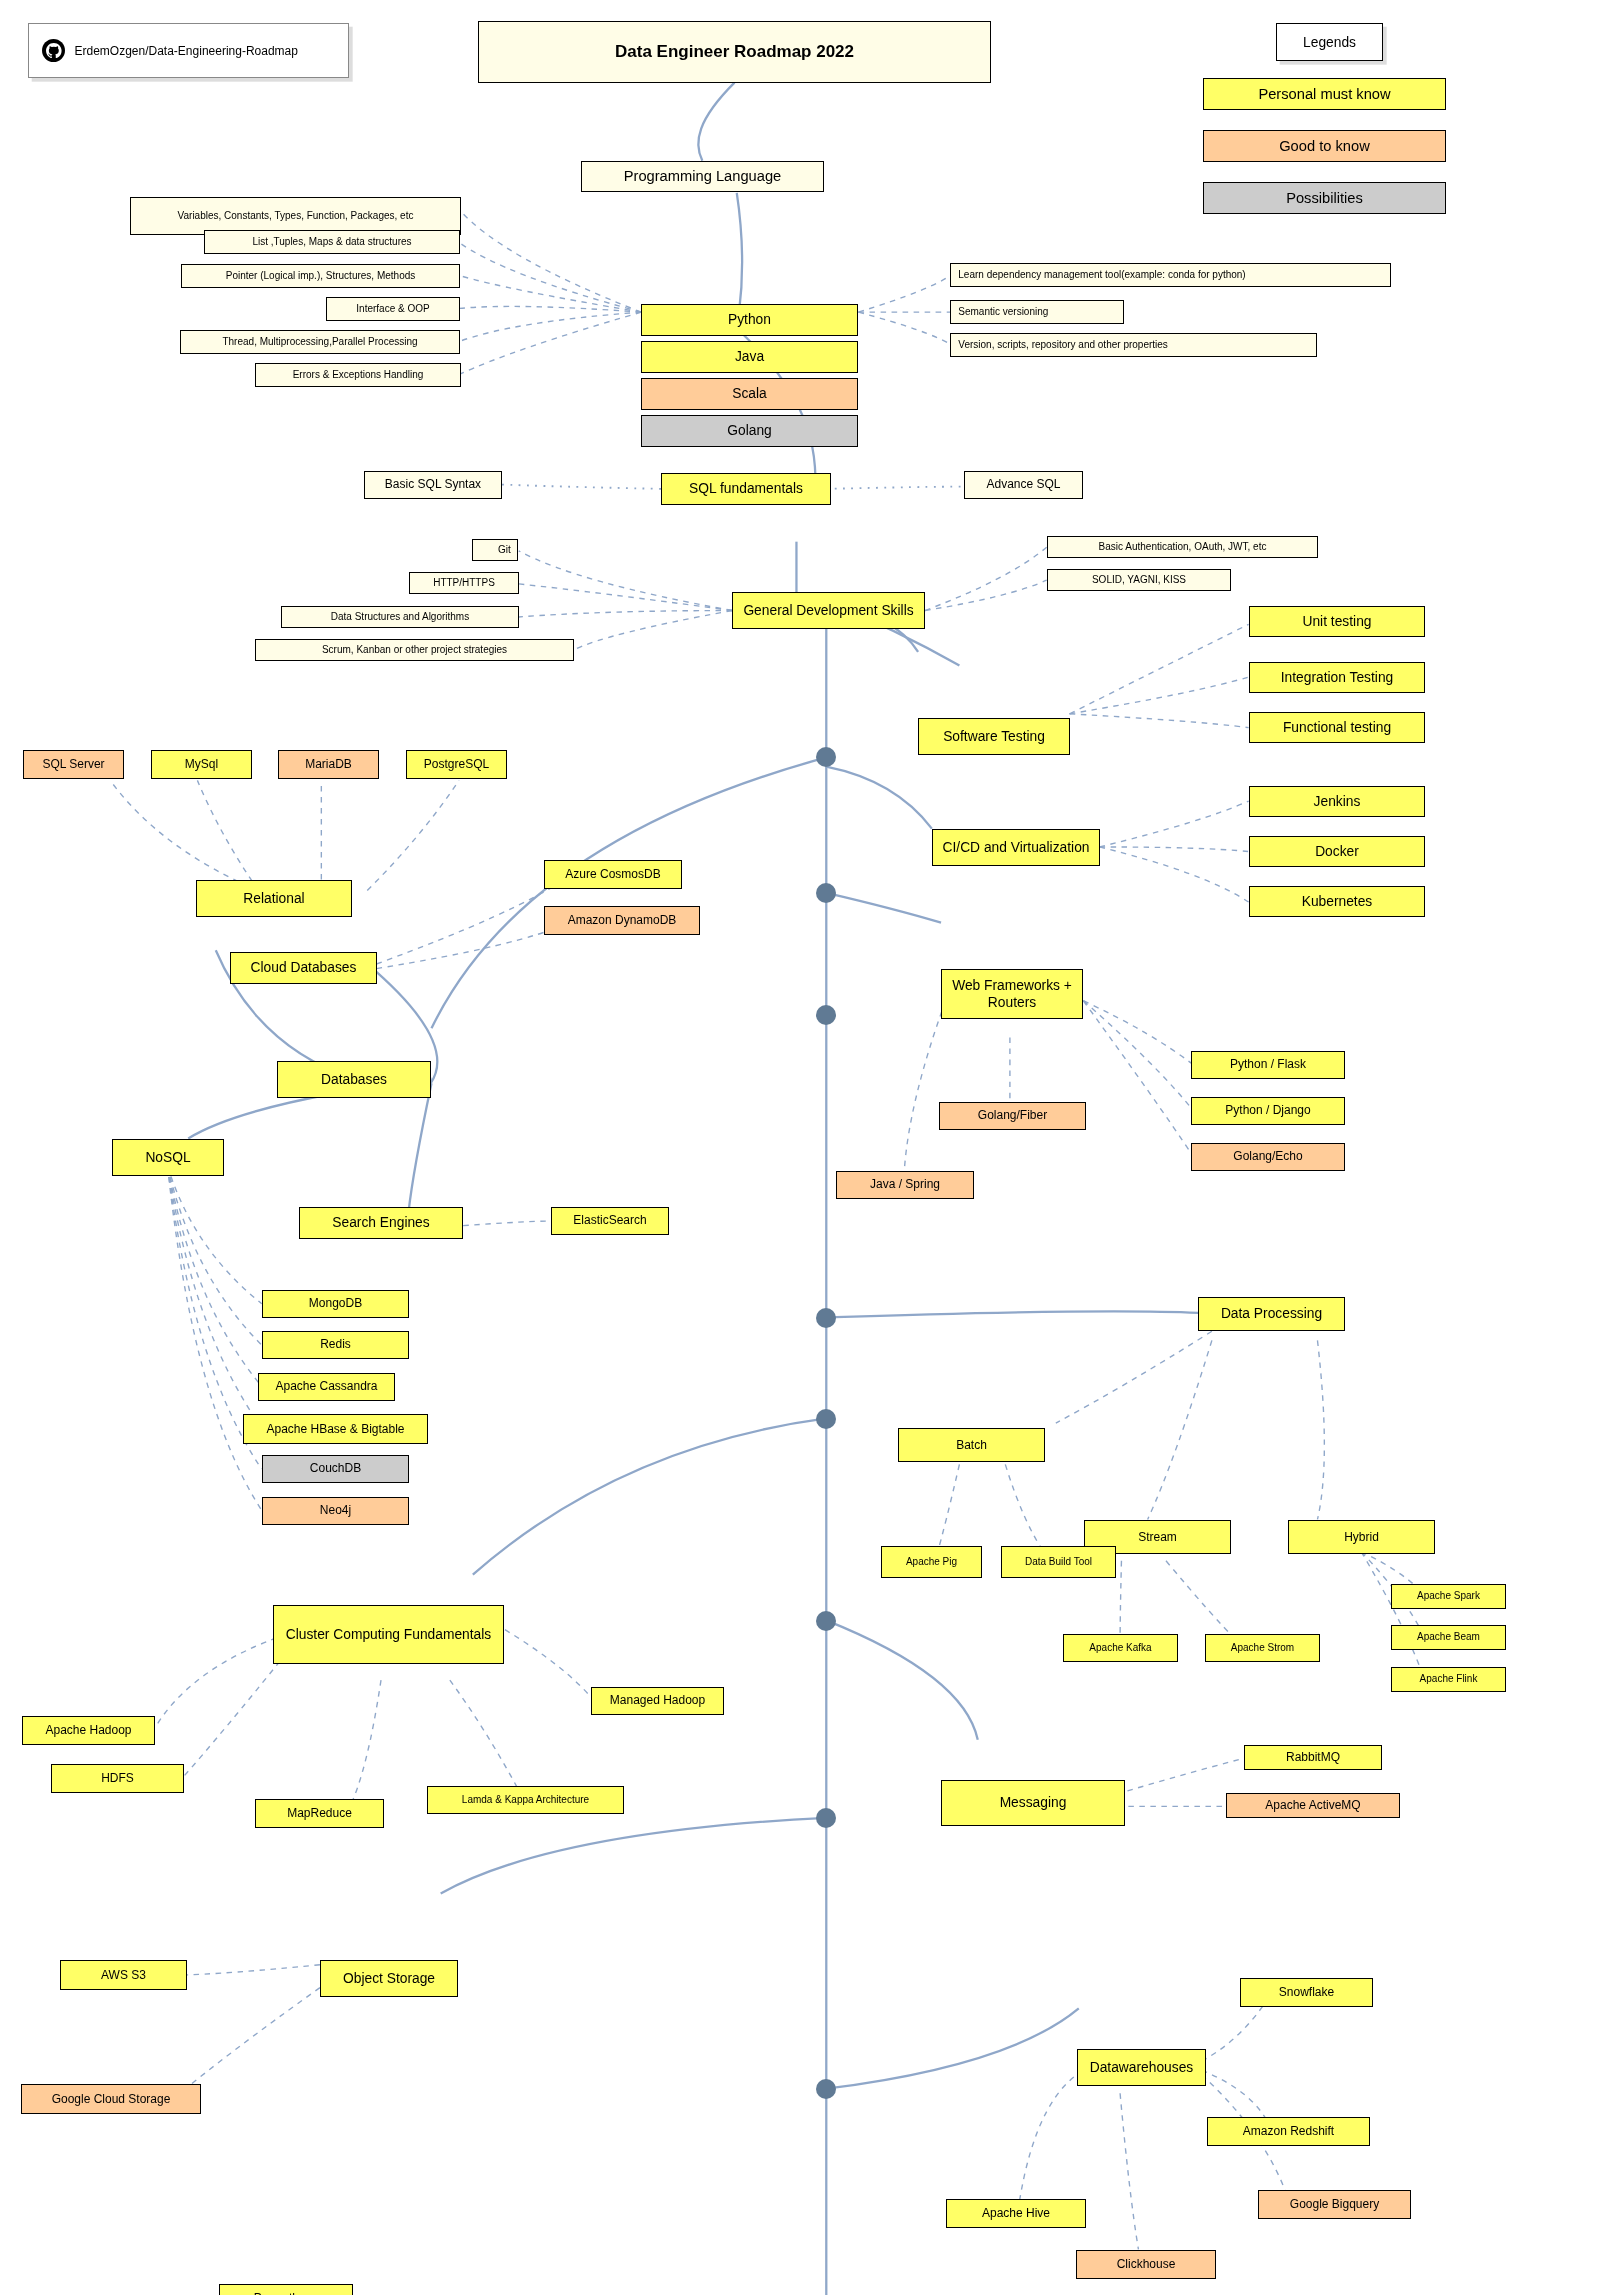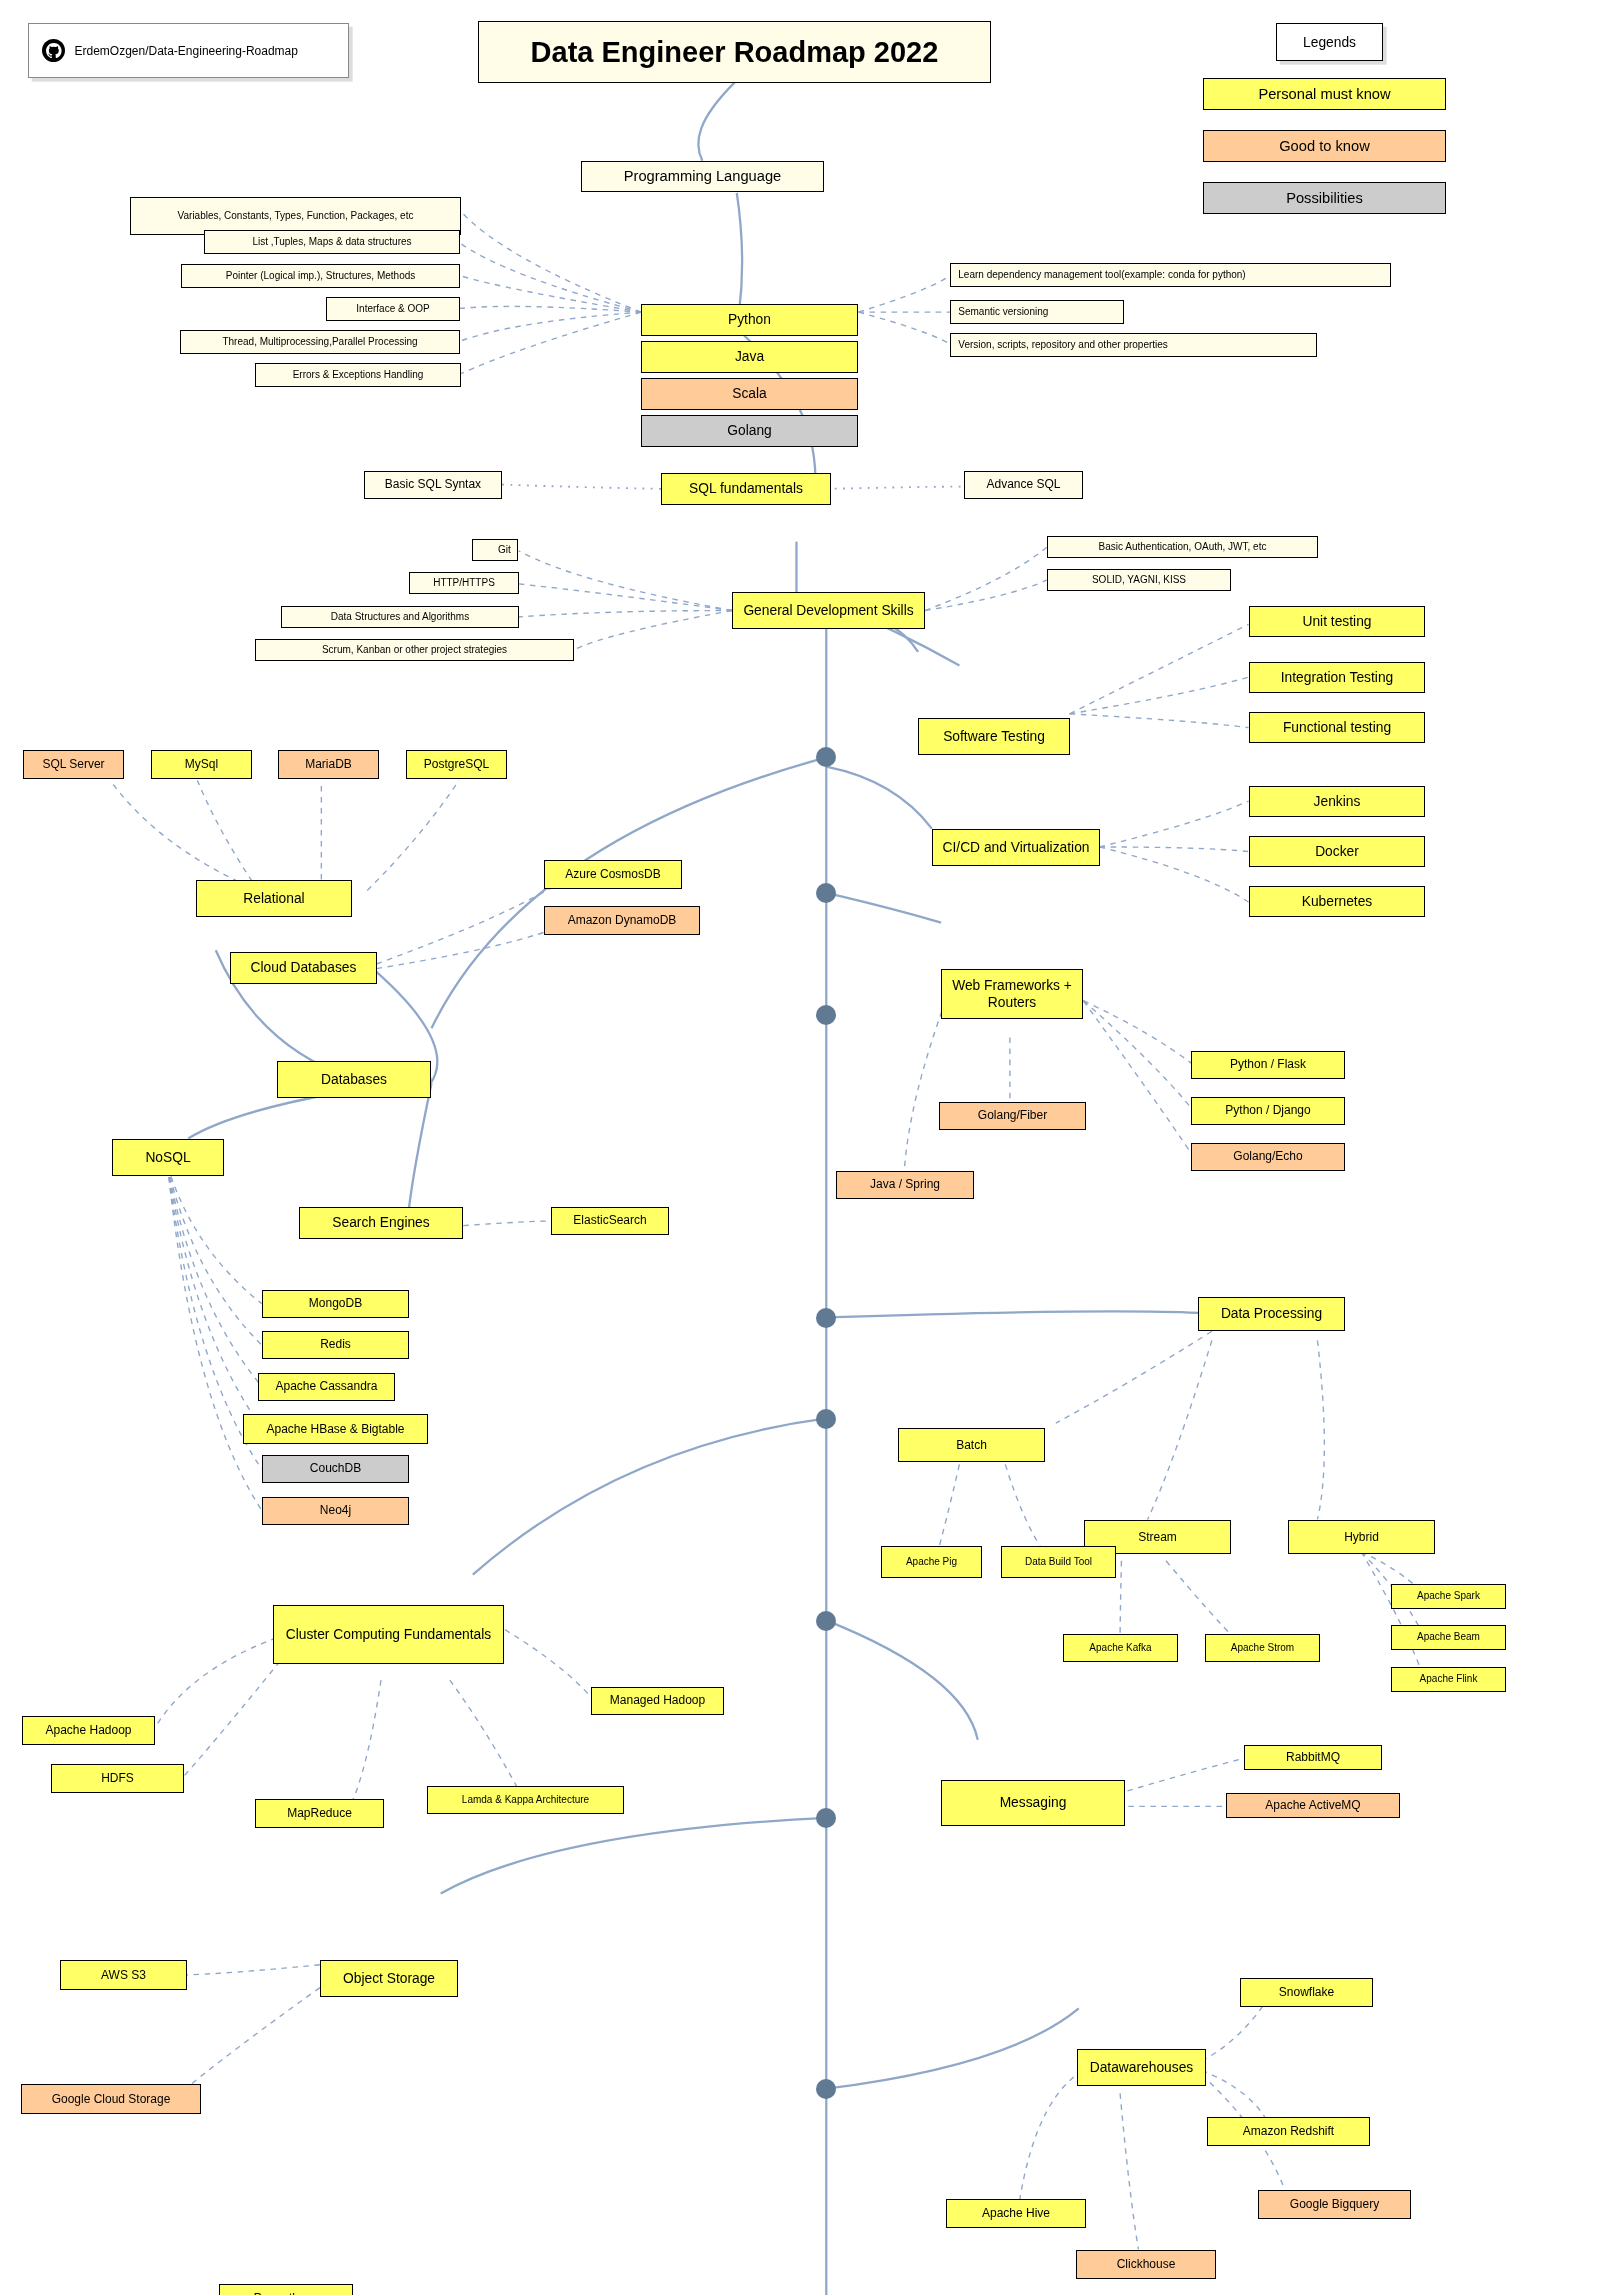--- a/index.html
+++ b/index.html
@@ -1,20 +1,20 @@
 <!DOCTYPE html>
 <html style="font-size:7.3px"><head>
 <meta charset="utf-8">
 <style>
   *{box-sizing:border-box;}
   body{margin:0;background:#fff;font-family:"Segoe UI",Arial,Helvetica,sans-serif;position:relative;width:1603px;height:3542px;}
   .node{position:absolute;border:0.9px solid #000;display:flex;align-items:center;justify-content:center;text-align:center;padding:3.7px 7.3px;font-size:13.8px;line-height:1.25;}
   .node.small{font-size:12px;}
   .node.tiny{font-size:10px;}
-  .node.title{font-size:29px;font-weight:700;}
+  .node.title{font-size:17px;font-weight:700;}
   .must{background:#ffff66;}
   .good{background:#ffcc99;}
   .poss{background:#cccccc;}
   .cream{background:#fffde7;}
   .white{background:#fff;}
   .dot{position:absolute;width:20px;height:20px;border-radius:50%;background:#607a94;}
   .repo{position:absolute;left:27.5px;top:23px;width:321px;height:55px;border:0.9px solid #888;background:#fff;display:flex;align-items:center;gap:9.2px;padding:0 13.8px;box-shadow:3.7px 3.7px 0 #00000022;font-size:12px;}
   .gh{width:23px;height:23px;border-radius:50%;background:#000;display:flex;align-items:center;justify-content:center;}
   .gh svg{fill:#fff;width:15.6px;height:15.6px;}
   .legend-box{position:absolute;border:0.9px solid #000;display:flex;align-items:center;justify-content:center;font-size:14.7px;padding:6.4px 13px;}

